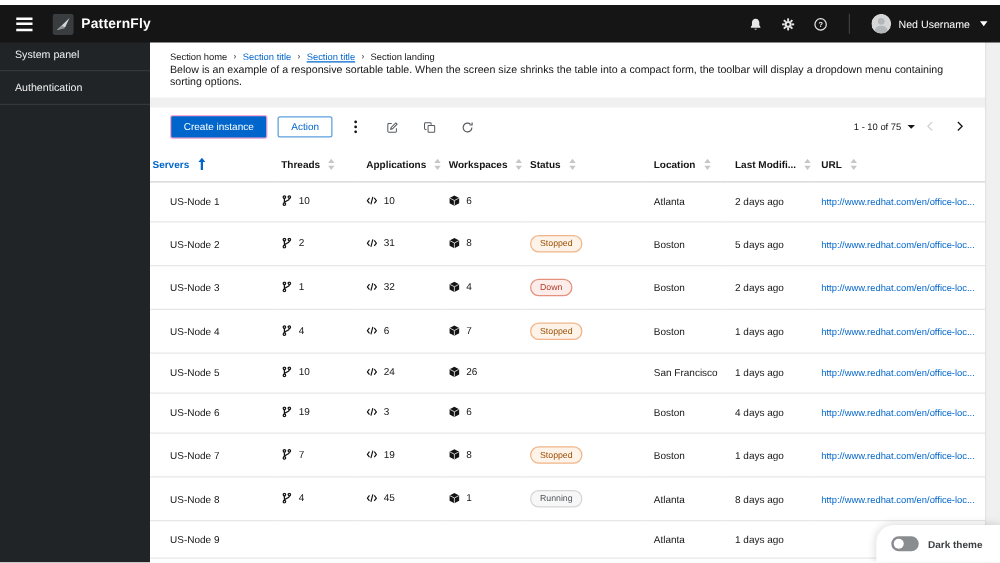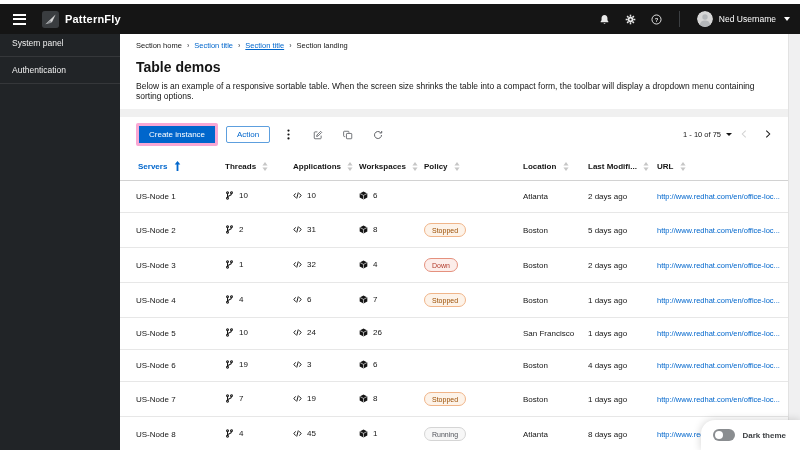--- a/index.html
+++ b/index.html
@@ -37,37 +37,37 @@
   .crumb.link { color:#06c; cursor:pointer; }
   .crumb.link.underlined { text-decoration:underline; }
   .bc-sep { color:#6a6e73; font-size:7px; font-weight:bold; }
   .page-title { font-size:14px; font-weight:bold; margin:9px 0 6px; }
   .page-desc { font-size:8.5px; color:#151515; }
   .band { height:8px; background:#f0f0f0; }
 
   
   .toolbar { display:flex; align-items:center; padding:6px 16px; gap:8px; }
   .btn { font-size:8px; border-radius:2px; cursor:pointer; font-family:inherit; }
-  .btn-primary { background:#06c; color:#fff; border:3px solid #f9a8d4; padding:4px 10px; }
+  .btn-primary { background:#06c; color:#fff; border:1px solid #f9a8d4; padding:4px 10px; }
   .btn-secondary { background:#fff; color:#06c; border:1px solid #5d9fde; padding:3px 10px; }
   .kebab-btn { margin-left:6px; cursor:pointer; color:#151515; }
   .kebab-btn svg { width:9px; height:11px; display:block; }
   .tool-icon { margin-left:12px; color:#56595e; cursor:pointer; }
   .tool-icon svg { width:10px; height:10px; display:block; }
   .pagination { margin-left:auto; display:flex; gap:8px; font-size:7.5px; color:#151515; }
   .page-range-menu { display:flex; align-items:center; gap:5px; cursor:pointer; }
   .caret-down-dark { width:0; height:0; border-left:3px solid transparent; border-right:3px solid transparent; border-top:3.5px solid #151515; }
   .chev { width:8px; height:8px; display:block; cursor:pointer; }
   .chev.disabled { color:#d2d2d2; cursor:default; }
   .chev.enabled { color:#151515; }
 
   
   table { width:100%; border-collapse:collapse; table-layout:fixed; font-size:8px; }
   thead th { text-align:left; font-weight:bold; padding:9px 6px; border-bottom:1px solid #d2d2d2; white-space:nowrap; overflow:hidden; cursor:pointer; }
-  thead th:first-child { padding-left:18px; }
+  thead th:first-child { padding-left:2px; }
   thead th.sorted .th-label { color:#06c; }
   .th-label { margin-right:4px; vertical-align:middle; }
   .sort-ic { width:6px; height:9px; color:#c6c6c6; vertical-align:middle; display:inline-block; }
   .sort-ic.asc { color:#06c; width:7px; height:10px; }
   tbody td { padding:10px 6px; border-bottom:1px solid #e7e7e7; white-space:nowrap; overflow:hidden; vertical-align:middle; }
   tbody td:first-child { padding-left:16px; }
   .cell-num { display:inline-flex; align-items:center; gap:5px; }
   .cell-ic { width:9px; height:9px; color:#151515; flex:none; }
   .cell-ic svg { width:9px; height:9px; display:block; }
   .badge { display:inline-block; padding:1.5px 7px; border-radius:9px; font-size:7px; border:1px solid; line-height:1.3; }
@@ -146,21 +146,20 @@
   <section class="bc-section">
     <div class="breadcrumb">
       <span class="crumb">Section home</span>
       <span class="bc-sep">›</span>
       <span class="crumb link">Section title</span>
       <span class="bc-sep">›</span>
       <span class="crumb link underlined">Section title</span>
       <span class="bc-sep">›</span>
       <span class="crumb">Section landing</span>
     </div>
-    <h1 class="page-title">Table demos</h1>
     <p class="page-desc">Below is an example of a responsive sortable table. When the screen size shrinks the table into a compact form, the toolbar will display a dropdown menu containing sorting options.</p>
   </section>
 
   <div class="band"></div>
 
   <div class="toolbar">
     <button class="btn btn-primary">Create instance</button>
     <button class="btn btn-secondary">Action</button>
     <span class="kebab-btn">
         <svg viewBox="0 0 4 14" fill="currentColor">
@@ -230,21 +229,21 @@
               <path d="M4 0 7.4 4.6H.6Z"></path>
               <path d="M4 12 .6 7.4h6.8Z"></path>
             </svg>
 </th>
           <th><span class="th-label">Workspaces</span>
   <svg class="sort-ic" viewBox="0 0 8 12" fill="currentColor">
               <path d="M4 0 7.4 4.6H.6Z"></path>
               <path d="M4 12 .6 7.4h6.8Z"></path>
             </svg>
 </th>
-          <th><span class="th-label">Policy</span>
+          <th><span class="th-label">Status</span>
   <svg class="sort-ic" viewBox="0 0 8 12" fill="currentColor">
               <path d="M4 0 7.4 4.6H.6Z"></path>
               <path d="M4 12 .6 7.4h6.8Z"></path>
             </svg>
 </th>
           <th><span class="th-label">Location</span>
   <svg class="sort-ic" viewBox="0 0 8 12" fill="currentColor">
               <path d="M4 0 7.4 4.6H.6Z"></path>
               <path d="M4 12 .6 7.4h6.8Z"></path>
             </svg>

